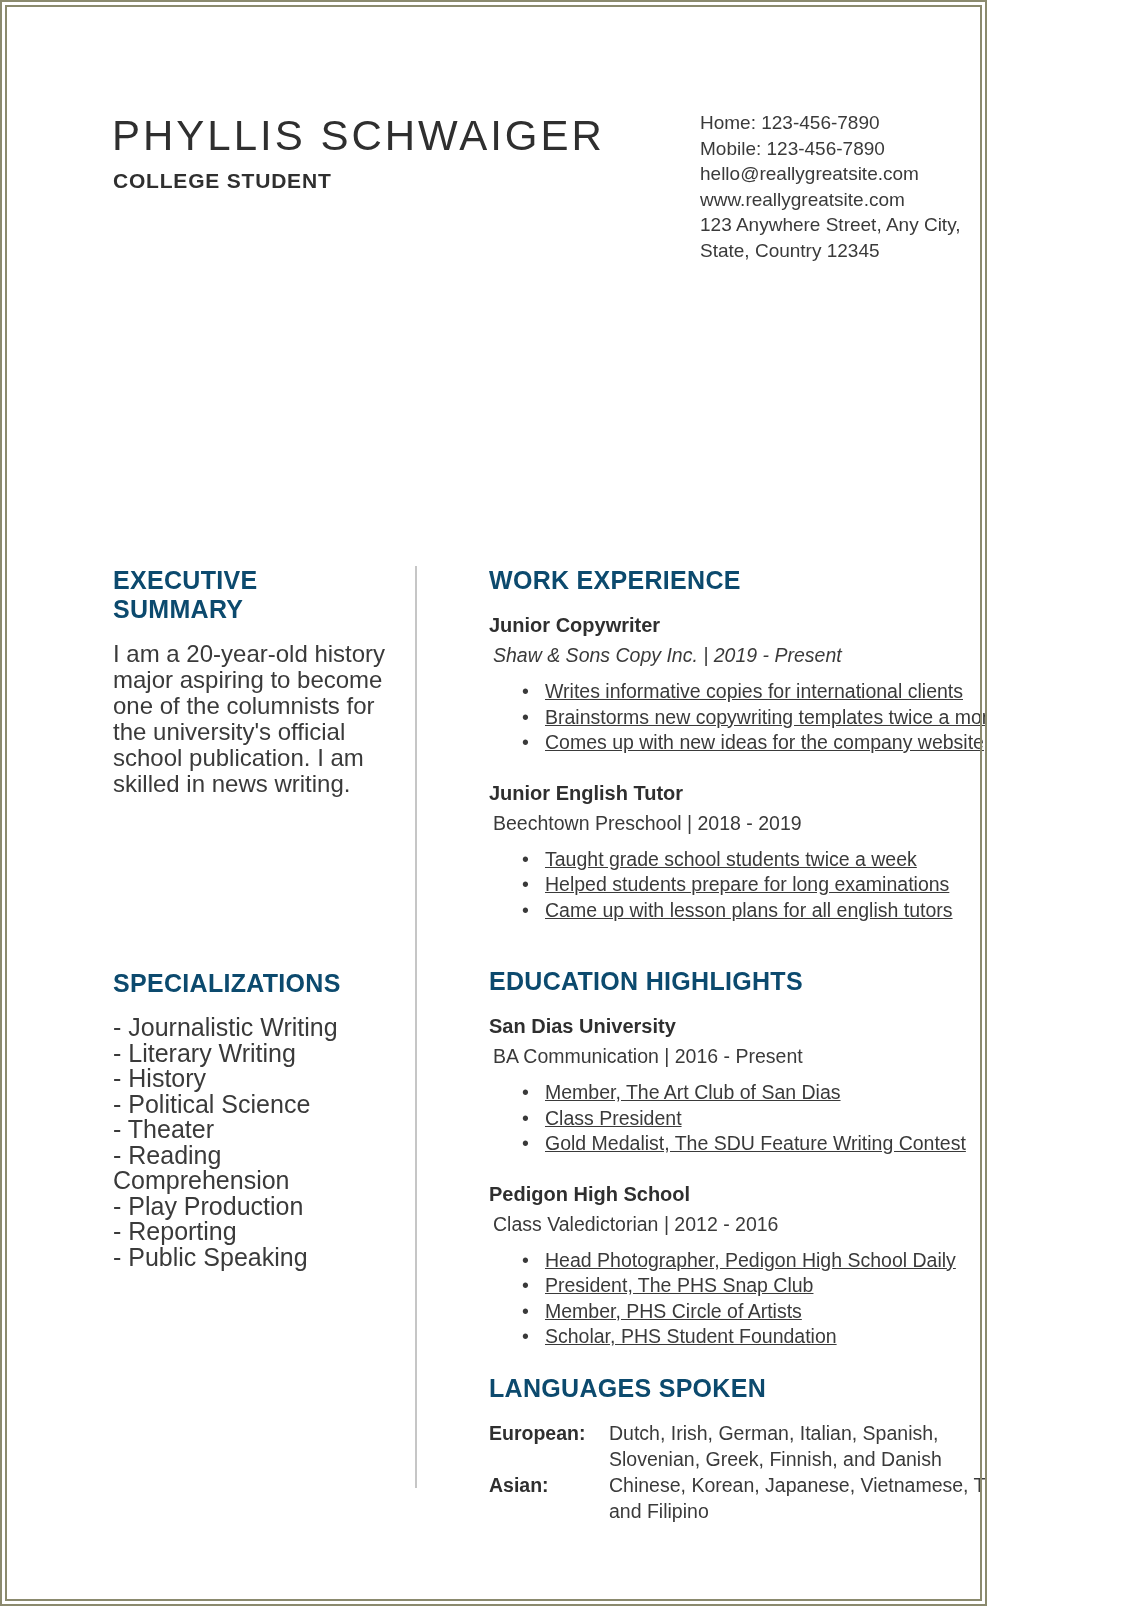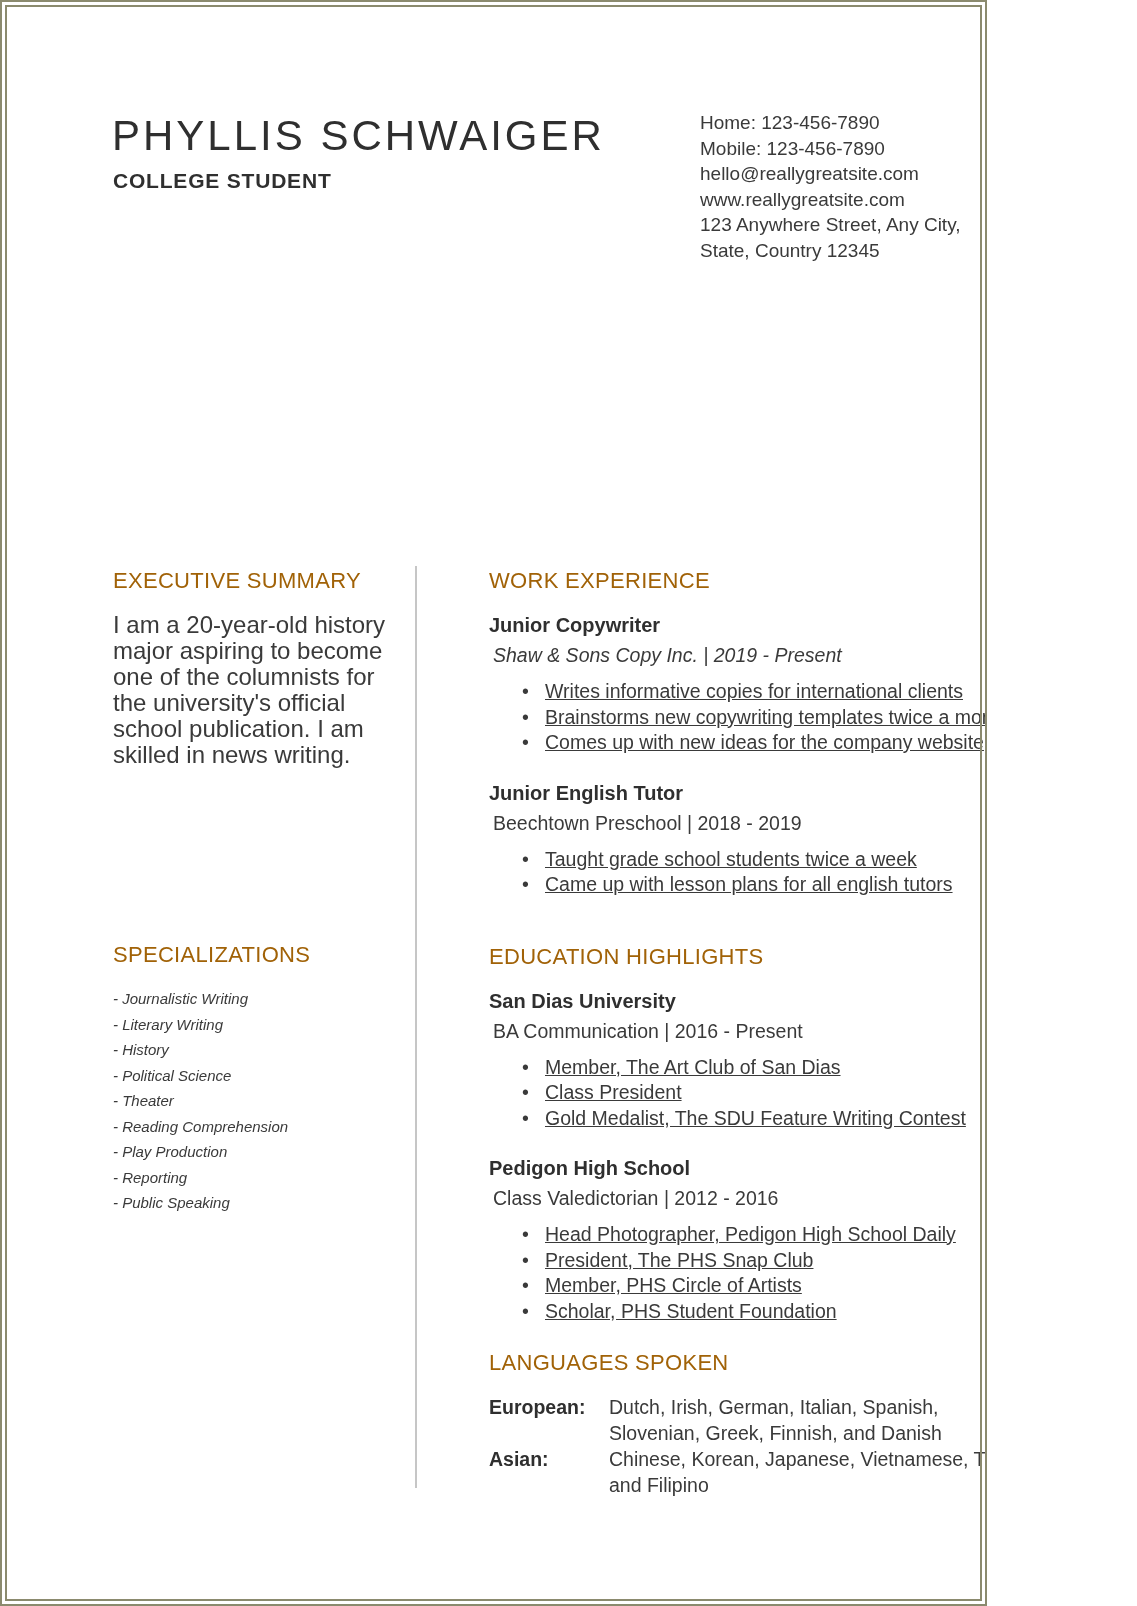--- a/index.html
+++ b/index.html
@@ -47,28 +47,28 @@
   
   .body-area {
     position: absolute; left: 113px; top: 566px; width: 911px;
     display: flex; align-items: flex-start;
   }
   .col-left  { width: 277px; flex-shrink: 0; }
   .divider   { width: 2px; height: 922px; background: #c6c6c6; margin-left: 25px; flex-shrink: 0; }
   .col-right { margin-left: 72px; flex: 1; min-width: 0; }
 
   .section-heading {
-    font-size: 22px; font-weight: 400; letter-spacing: 0.3px;
-    color: #a16207; margin: 0 0 17px 0; line-height: 29px;
+    font-size: 25px; font-weight: 700; letter-spacing: 0.3px;
+    color: #0c4a6e; margin: 0 0 17px 0; line-height: 29px;
   }
 
   .summary-text { margin: 0; font-size: 24px; line-height: 26px; color: #3a3a3a; }
 
   .spec-section { margin-top: 172px; }
-  .spec-list { list-style: none; margin: 0; padding: 0; font-size: 15px; line-height: 25.5px; font-style: italic; }
+  .spec-list { list-style: none; margin: 0; padding: 0; font-size: 25px; line-height: 25.5px; }
   .spec-list li::before { content: "- "; }
 
   .entry { margin-bottom: 24px; }
   .entry-title { margin: 0; font-size: 20px; font-weight: 700; line-height: 26px; color: #2f2f2f; }
   .entry-sub { margin: 4px; font-size: 19.5px; line-height: 26px; color: #3a3a3a; }
   .entry-sub.italic { font-style: italic; }
 
   .bullets { list-style: none; margin: 11px; padding: 0; font-size: 19.5px; line-height: 25.5px; color: #3a3a3a; text-decoration: underline; }
   .bullets li { position: relative; padding-left: 45px; }
   .bullets li::before { content: "\2022"; position: absolute; left: 22px; }
@@ -138,20 +138,21 @@
             <li>Brainstorms new copywriting templates twice a month</li>
             <li>Comes up with new ideas for the company website</li>
           </ul>
         </div>
 
         <div class="entry">
           <p class="entry-title">Junior English Tutor</p>
           <p class="entry-sub">Beechtown Preschool | 2018 - 2019</p>
           <ul class="bullets">
             <li>Taught grade school students twice a week</li>
+            <li>Helped students prepare for long examinations</li>
             <li>Came up with lesson plans for all english tutors</li>
           </ul>
         </div>
       </section>
 
       <section class="education-section">
         <h2 class="section-heading">EDUCATION HIGHLIGHTS</h2>
 
         <div class="entry">
           <p class="entry-title">San Dias University</p>

